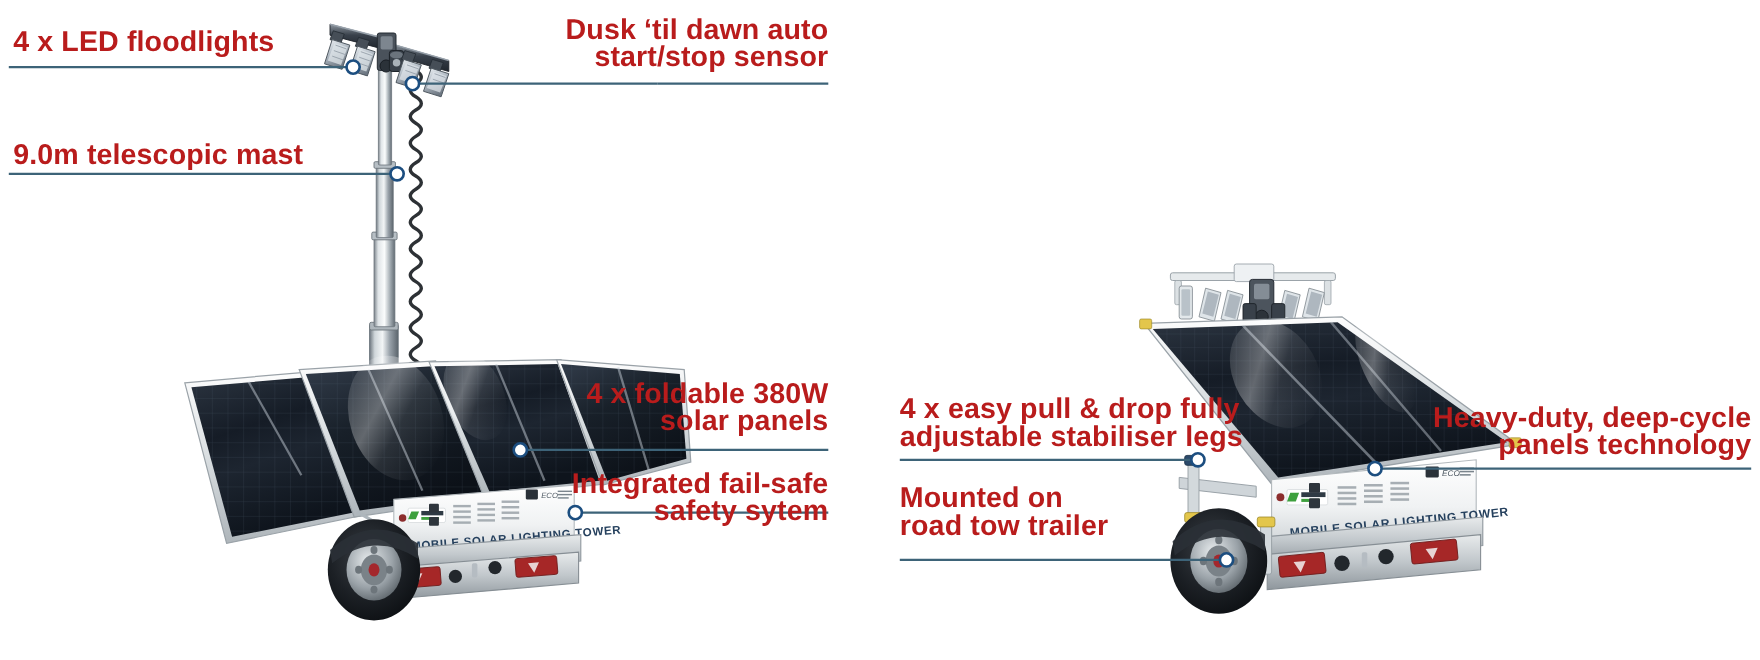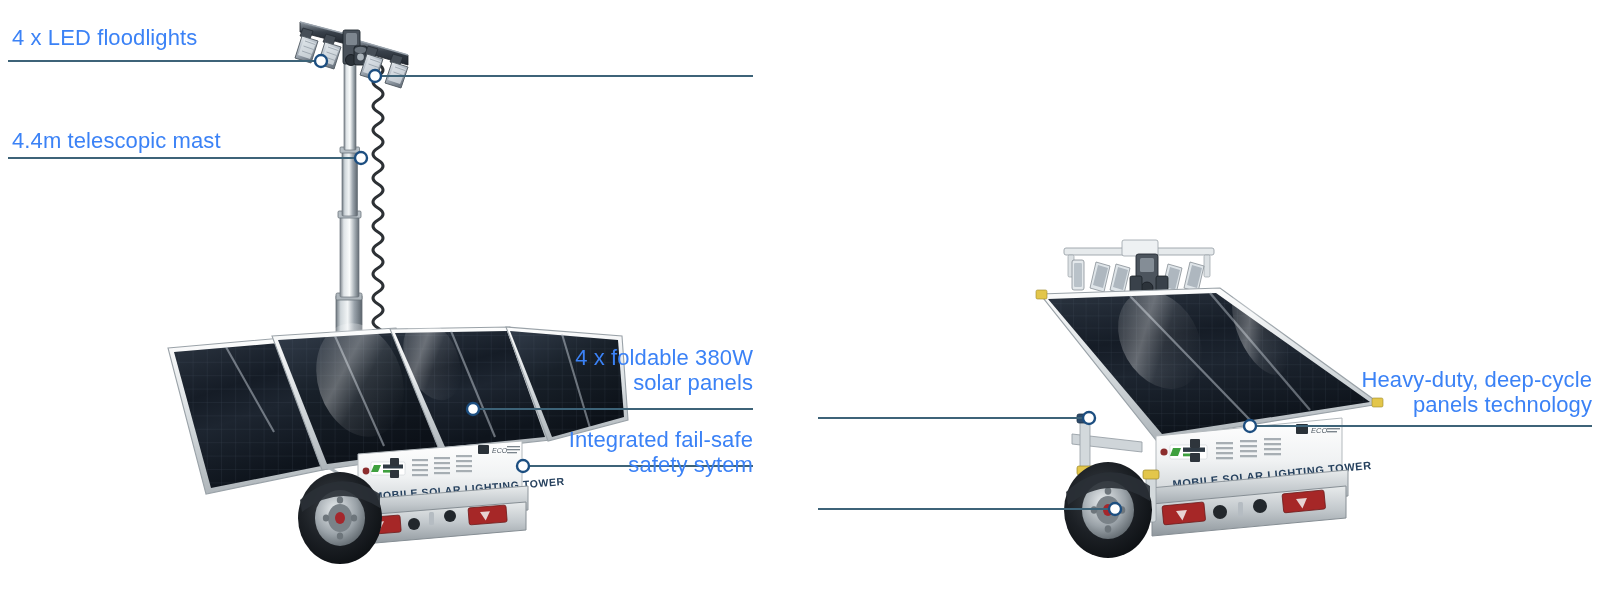--- a/index.html
+++ b/index.html
@@ -16,26 +16,26 @@
   #stage {
     position: relative;
     width: 1600px;
     height: 600px;
     background: #ffffff;
   }
 
   
   .callout {
     position: absolute;
-    color: #3b82f6;
-    font-size: 22px;
+    color: #b91c1c;
+    font-size: 26px;
     line-height: 25px;
     letter-spacing: 0.1px;
     white-space: pre-line;
-    font-weight: 400;
+    font-weight: 700;
   }
   .callout.right-align { text-align: right; }
   .callout.left-align  { text-align: left; }
 
   
   #leaders {
     position: absolute;
     left: 0; top: 0;
     width: 1600px; height: 600px;
     pointer-events: none;
@@ -467,27 +467,33 @@
       <circle cx="473" cy="409" r="6"></circle>
       <circle cx="523" cy="466" r="6"></circle>
       <circle cx="1089" cy="418" r="6"></circle>
       <circle cx="1115" cy="509" r="6"></circle>
       <circle cx="1250" cy="426" r="6"></circle>
     </g>
   </svg>
 
   <div class="callout left-align" style="left:12px; top:25px; width:320px;">4 x LED floodlights</div>
 
-
-  <div class="callout left-align" style="left:12px; top:128px; width:340px;">4.4m telescopic mast</div>
+  <div class="callout right-align" style="left:453px; top:14px; width:300px;">Dusk ‘til dawn auto
+start/stop sensor</div>
+
+  <div class="callout left-align" style="left:12px; top:128px; width:340px;">9.0m telescopic mast</div>
 
   <div class="callout right-align" style="left:453px; top:345px; width:300px;text-align:right;">4 x foldable 380W
 solar panels</div>
 
   <div class="callout right-align" style="left:453px; top:427px; width:300px;">Integrated fail-safe
 safety sytem</div>
 
-
+  <div class="callout left-align" style="left:818px; top:359px; width:330px;">4 x easy pull &amp; drop fully
+adjustable stabiliser legs</div>
+
+  <div class="callout left-align" style="left:818px; top:440px; width:300px;">Mounted on
+road tow trailer</div>
 
   <div class="callout right-align" style="left:1292px; top:367px; width:300px;">Heavy-duty, deep-cycle
 panels technology</div>
 
 </div>
 
 </body></html>

